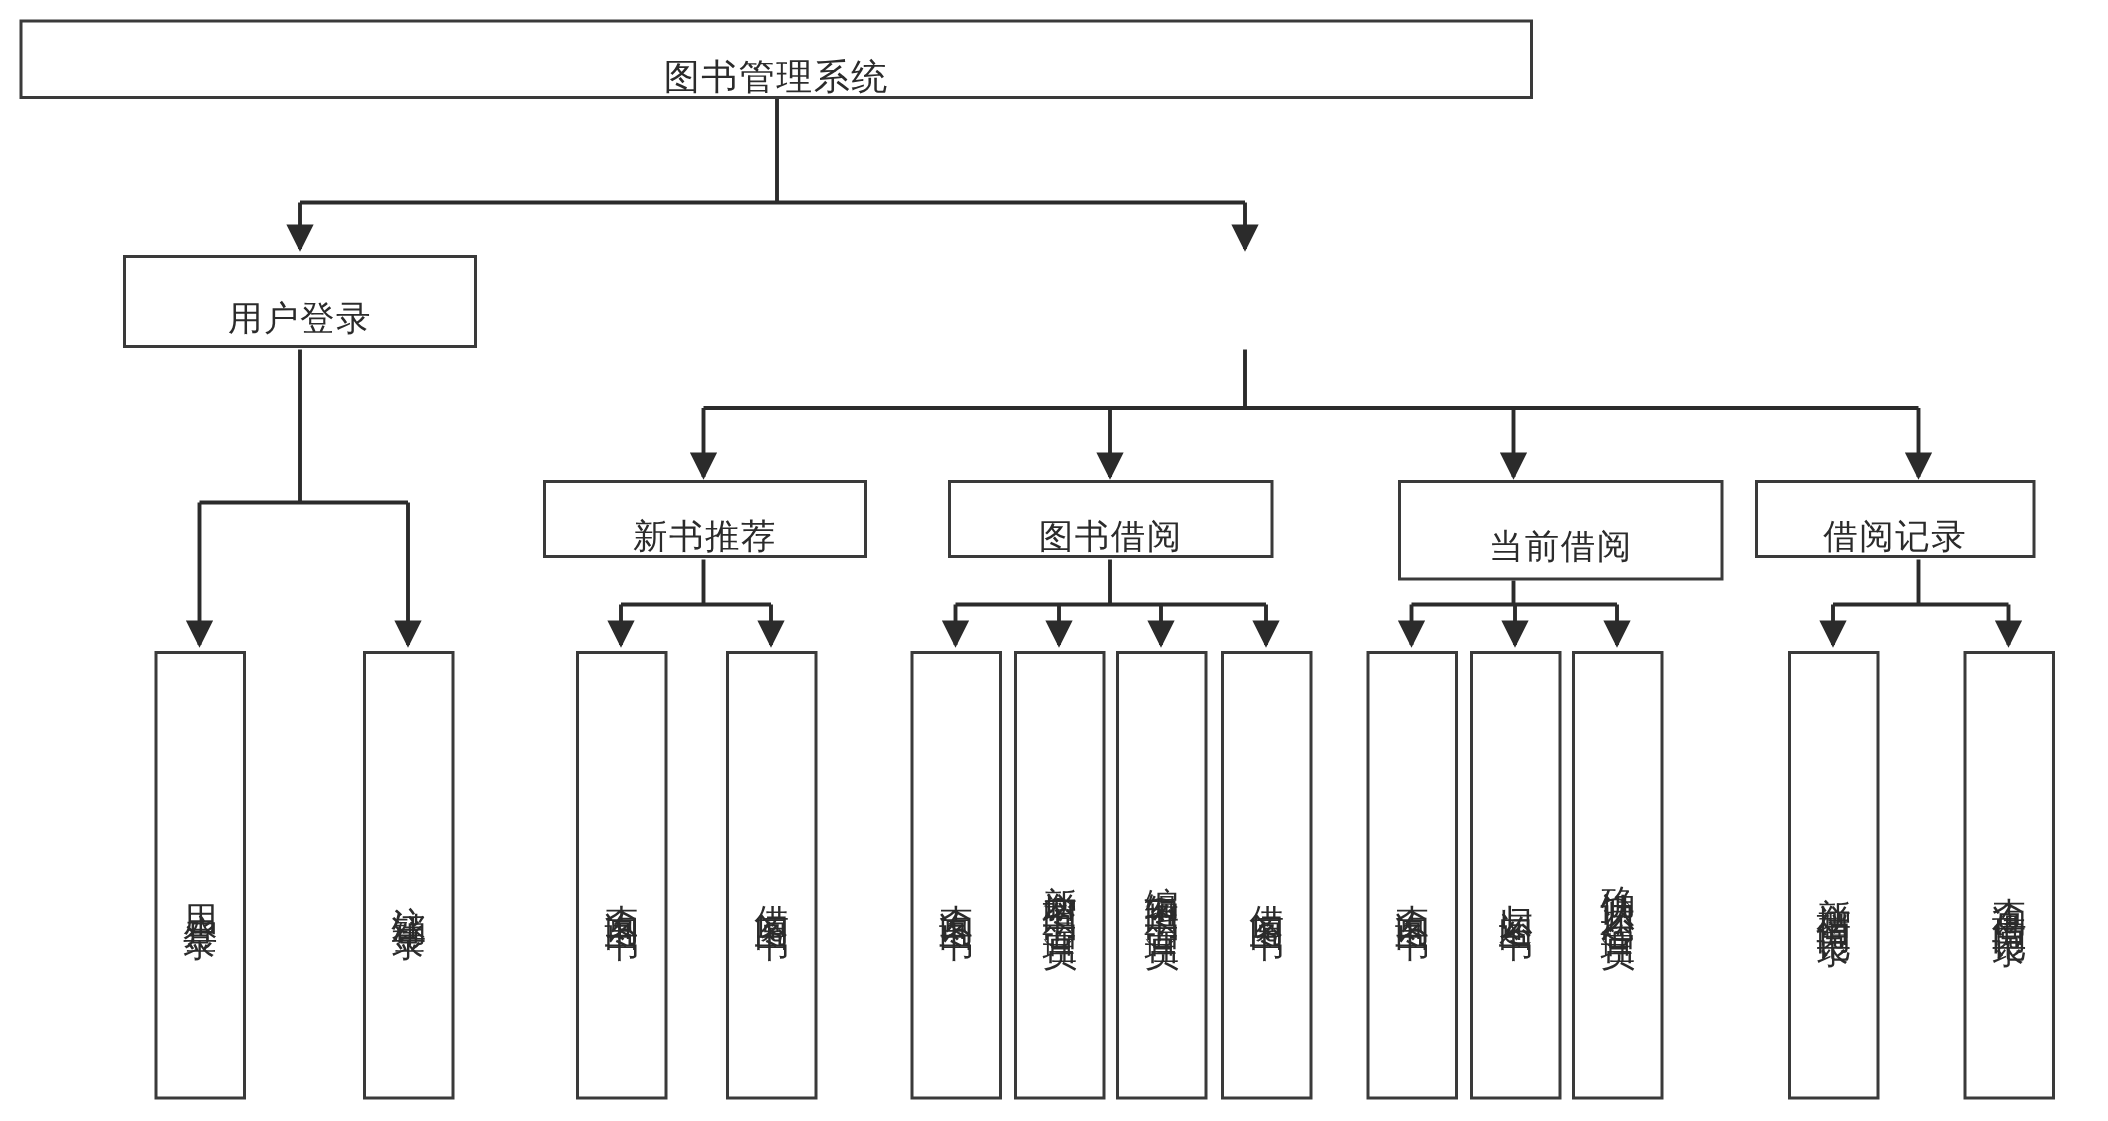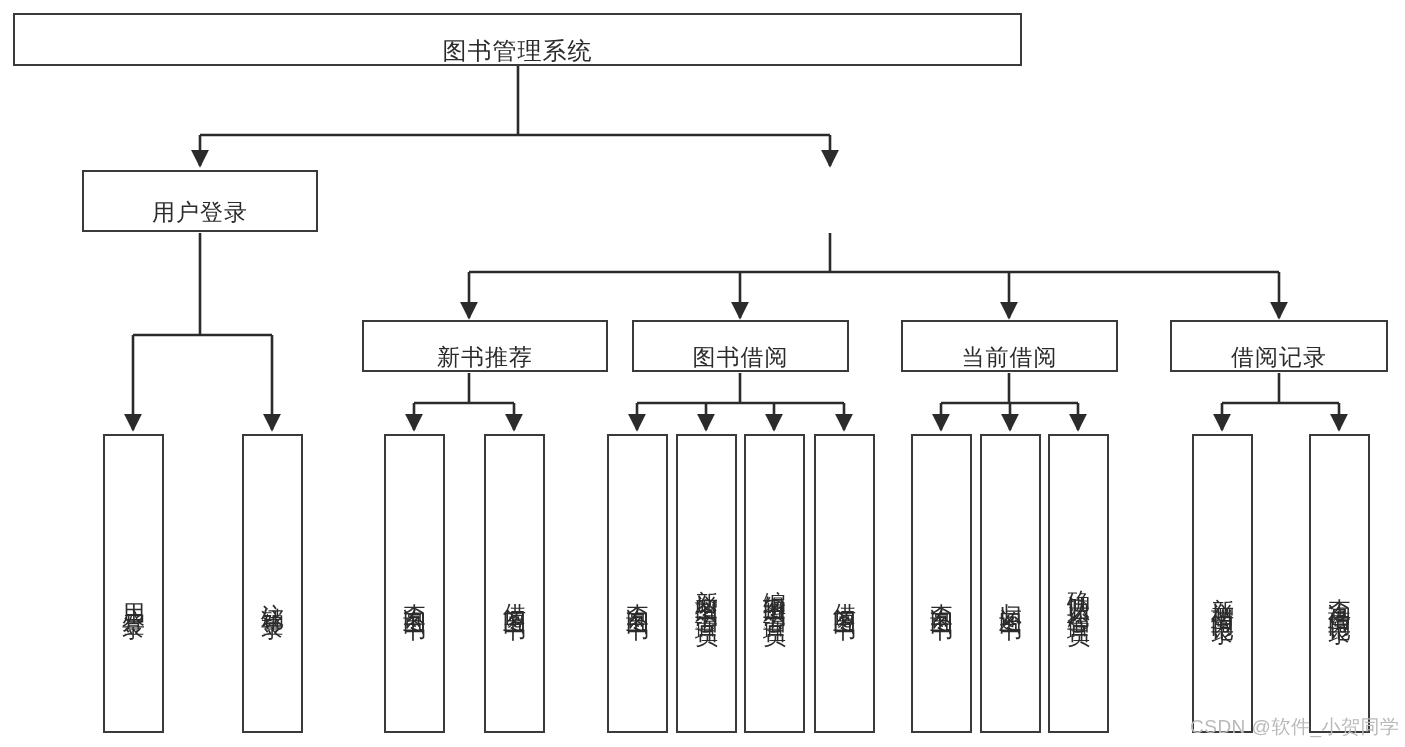--- a/index.html
+++ b/index.html
@@ -126,33 +126,33 @@
 
   <div class="node h root" style="left:13px; top:13px; width:1009px; height:53px;">
     <span class="label">图书管理系统</span>
   </div>
 
   <div class="node h" style="left:82px; top:170px; width:236px; height:62px;">
     <span class="label">用户登录</span>
   </div>
 
 
-  <div class="node h" style="left:362px; top:320px; width:246px; height:52px;">
+  <div class="node h" style="left:362px; top:320px; width:216px; height:52px;">
     <span class="label">新书推荐</span>
   </div>
 
   <div class="node h" style="left:632px; top:320px; width:217px; height:52px;text-align:right;">
     <span class="label">图书借阅</span>
   </div>
 
-  <div class="node h" style="left:901px; top:320px; width:217px; height:52px;">
+  <div class="node h" style="left:932px; top:320px; width:217px; height:67px;">
     <span class="label">当前借阅</span>
   </div>
 
-  <div class="node h" style="left:1170px; top:320px; width:218px; height:52px;">
+  <div class="node h" style="left:1170px; top:320px; width:187px; height:52px;">
     <span class="label">借阅记录</span>
   </div>
 
   <div class="node v" style="left:103px; top:434px; width:61px; height:299px;">
     <span class="label">用户登录</span>
   </div>
 
   <div class="node v" style="left:242px; top:434px; width:61px; height:299px;">
     <span class="label">注销登录</span>
   </div>
@@ -194,15 +194,14 @@
   </div>
 
   <div class="node v" style="left:1192px; top:434px; width:61px; height:299px;">
     <span class="label">新增借阅记录</span>
   </div>
 
   <div class="node v" style="left:1309px; top:434px; width:61px; height:299px;">
     <span class="label">查询借阅记录</span>
   </div>
 
-  <div class="watermark" style="left:1190px; top:714px;">CSDN @软件_小贺同学</div>
 
 </div>
 
 </body></html>

